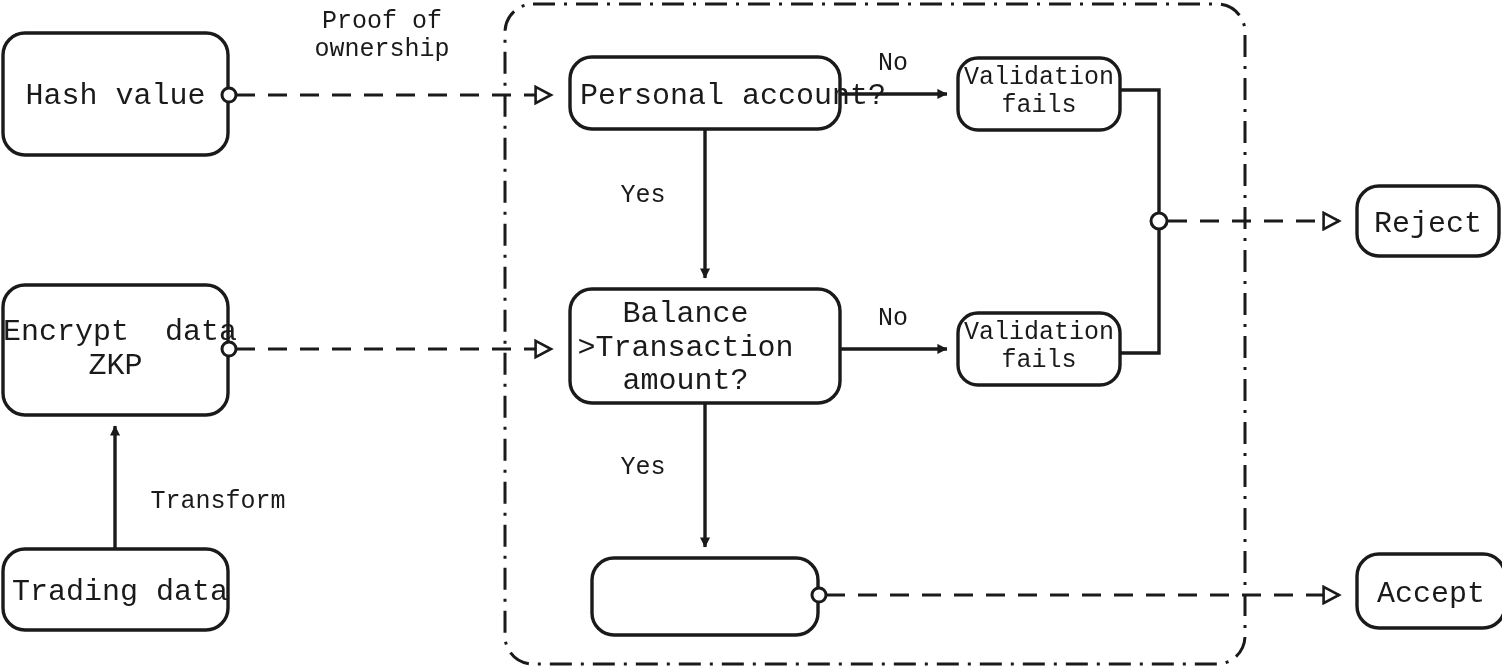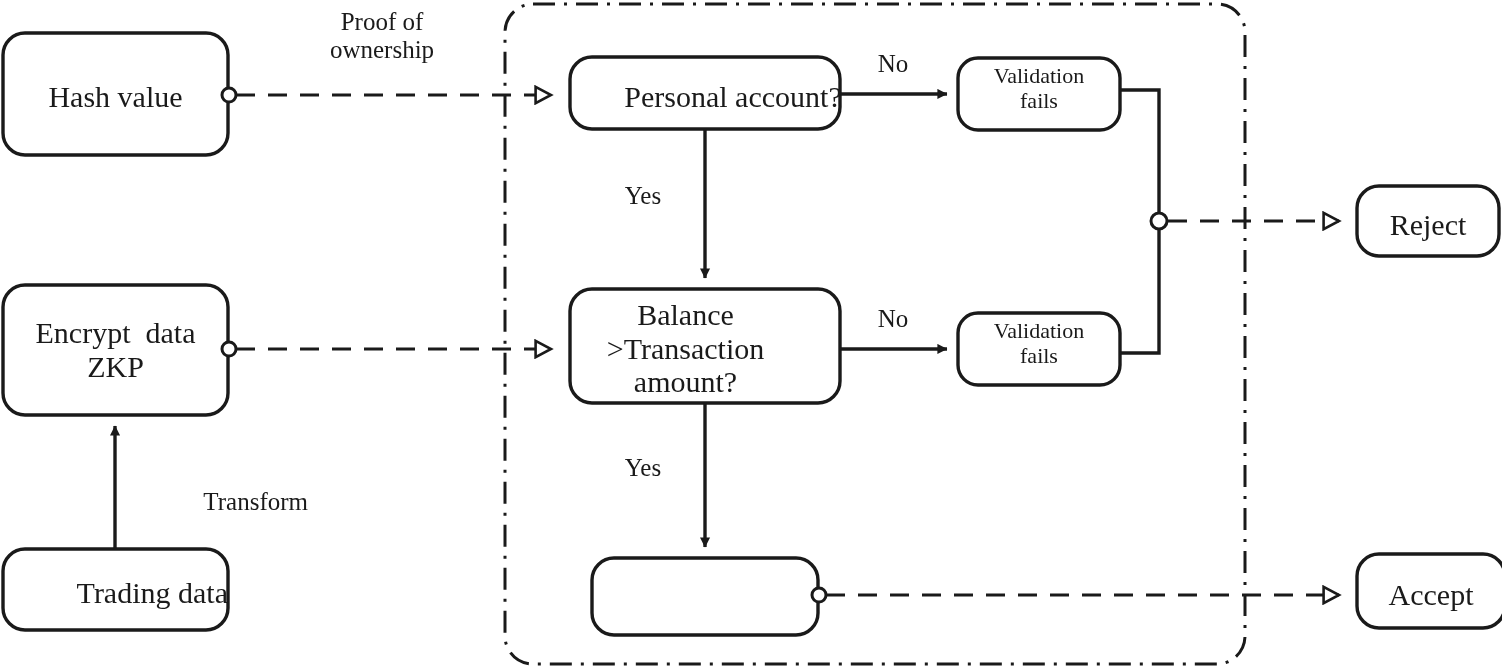--- a/index.html
+++ b/index.html
@@ -7,30 +7,30 @@
     position:relative;
     width:1502px;height:669px;
     background:#ffffff;
     font-family:"Liberation Serif","DejaVu Serif",serif;
     overflow:hidden;
   }
   #svgroot{position:absolute;left:0;top:0;width:1502px;height:669px;}
   .lbl{
     position:absolute;
     color:#1a1a1a;
-    font-family:Liberation Serif, serif;
+    font-family:Liberation Mono, monospace;
     text-align:center;
     line-height:1.12;
     white-space:pre;
     pointer-events:none;
     user-select:none;
   }
   .node-lbl{font-size:30px;}
   .edge-lbl{font-size:25px;}
-  .node-lbl.small{font-size:22px;}
+  .node-lbl.small{font-size:25px;}
 </style>
 </head>
 <body>
 
 <div id="stage">
 
   <svg id="svgroot" viewBox="0 0 1502 669">
     <defs>
       <marker id="filledArrow" markerWidth="11" markerHeight="11" refX="9.6" refY="5.5" orient="auto" markerUnits="userSpaceOnUse">
         <path d="M0,0.4 L10,5.5 L0,10.6 Z" fill="#1a1a1a"></path>
@@ -111,21 +111,21 @@
 
 
   <div class="lbl node-lbl" style="left:1357px;top:208px;width:142px;">Reject</div>
 
   <div class="lbl node-lbl" style="left:1357px;top:578px;width:148px;">Accept</div>
 
   <div class="lbl edge-lbl" style="left:262px;top:8px;width:240px;">Proof of
 ownership</div>
 
 
-  <div class="lbl edge-lbl" style="left:128px;top:488px;width:180px;text-align:right;">Transform</div>
+  <div class="lbl edge-lbl" style="left:128px;top:488px;width:180px;text-align:center;">Transform</div>
 
   <div class="lbl edge-lbl" style="left:858px;top:50px;width:70px;">No</div>
 
   <div class="lbl edge-lbl" style="left:858px;top:305px;width:70px;">No</div>
 
   <div class="lbl edge-lbl" style="left:608px;top:182px;width:70px;">Yes</div>
 
   <div class="lbl edge-lbl" style="left:608px;top:454px;width:70px;">Yes</div>
 
 </div>

